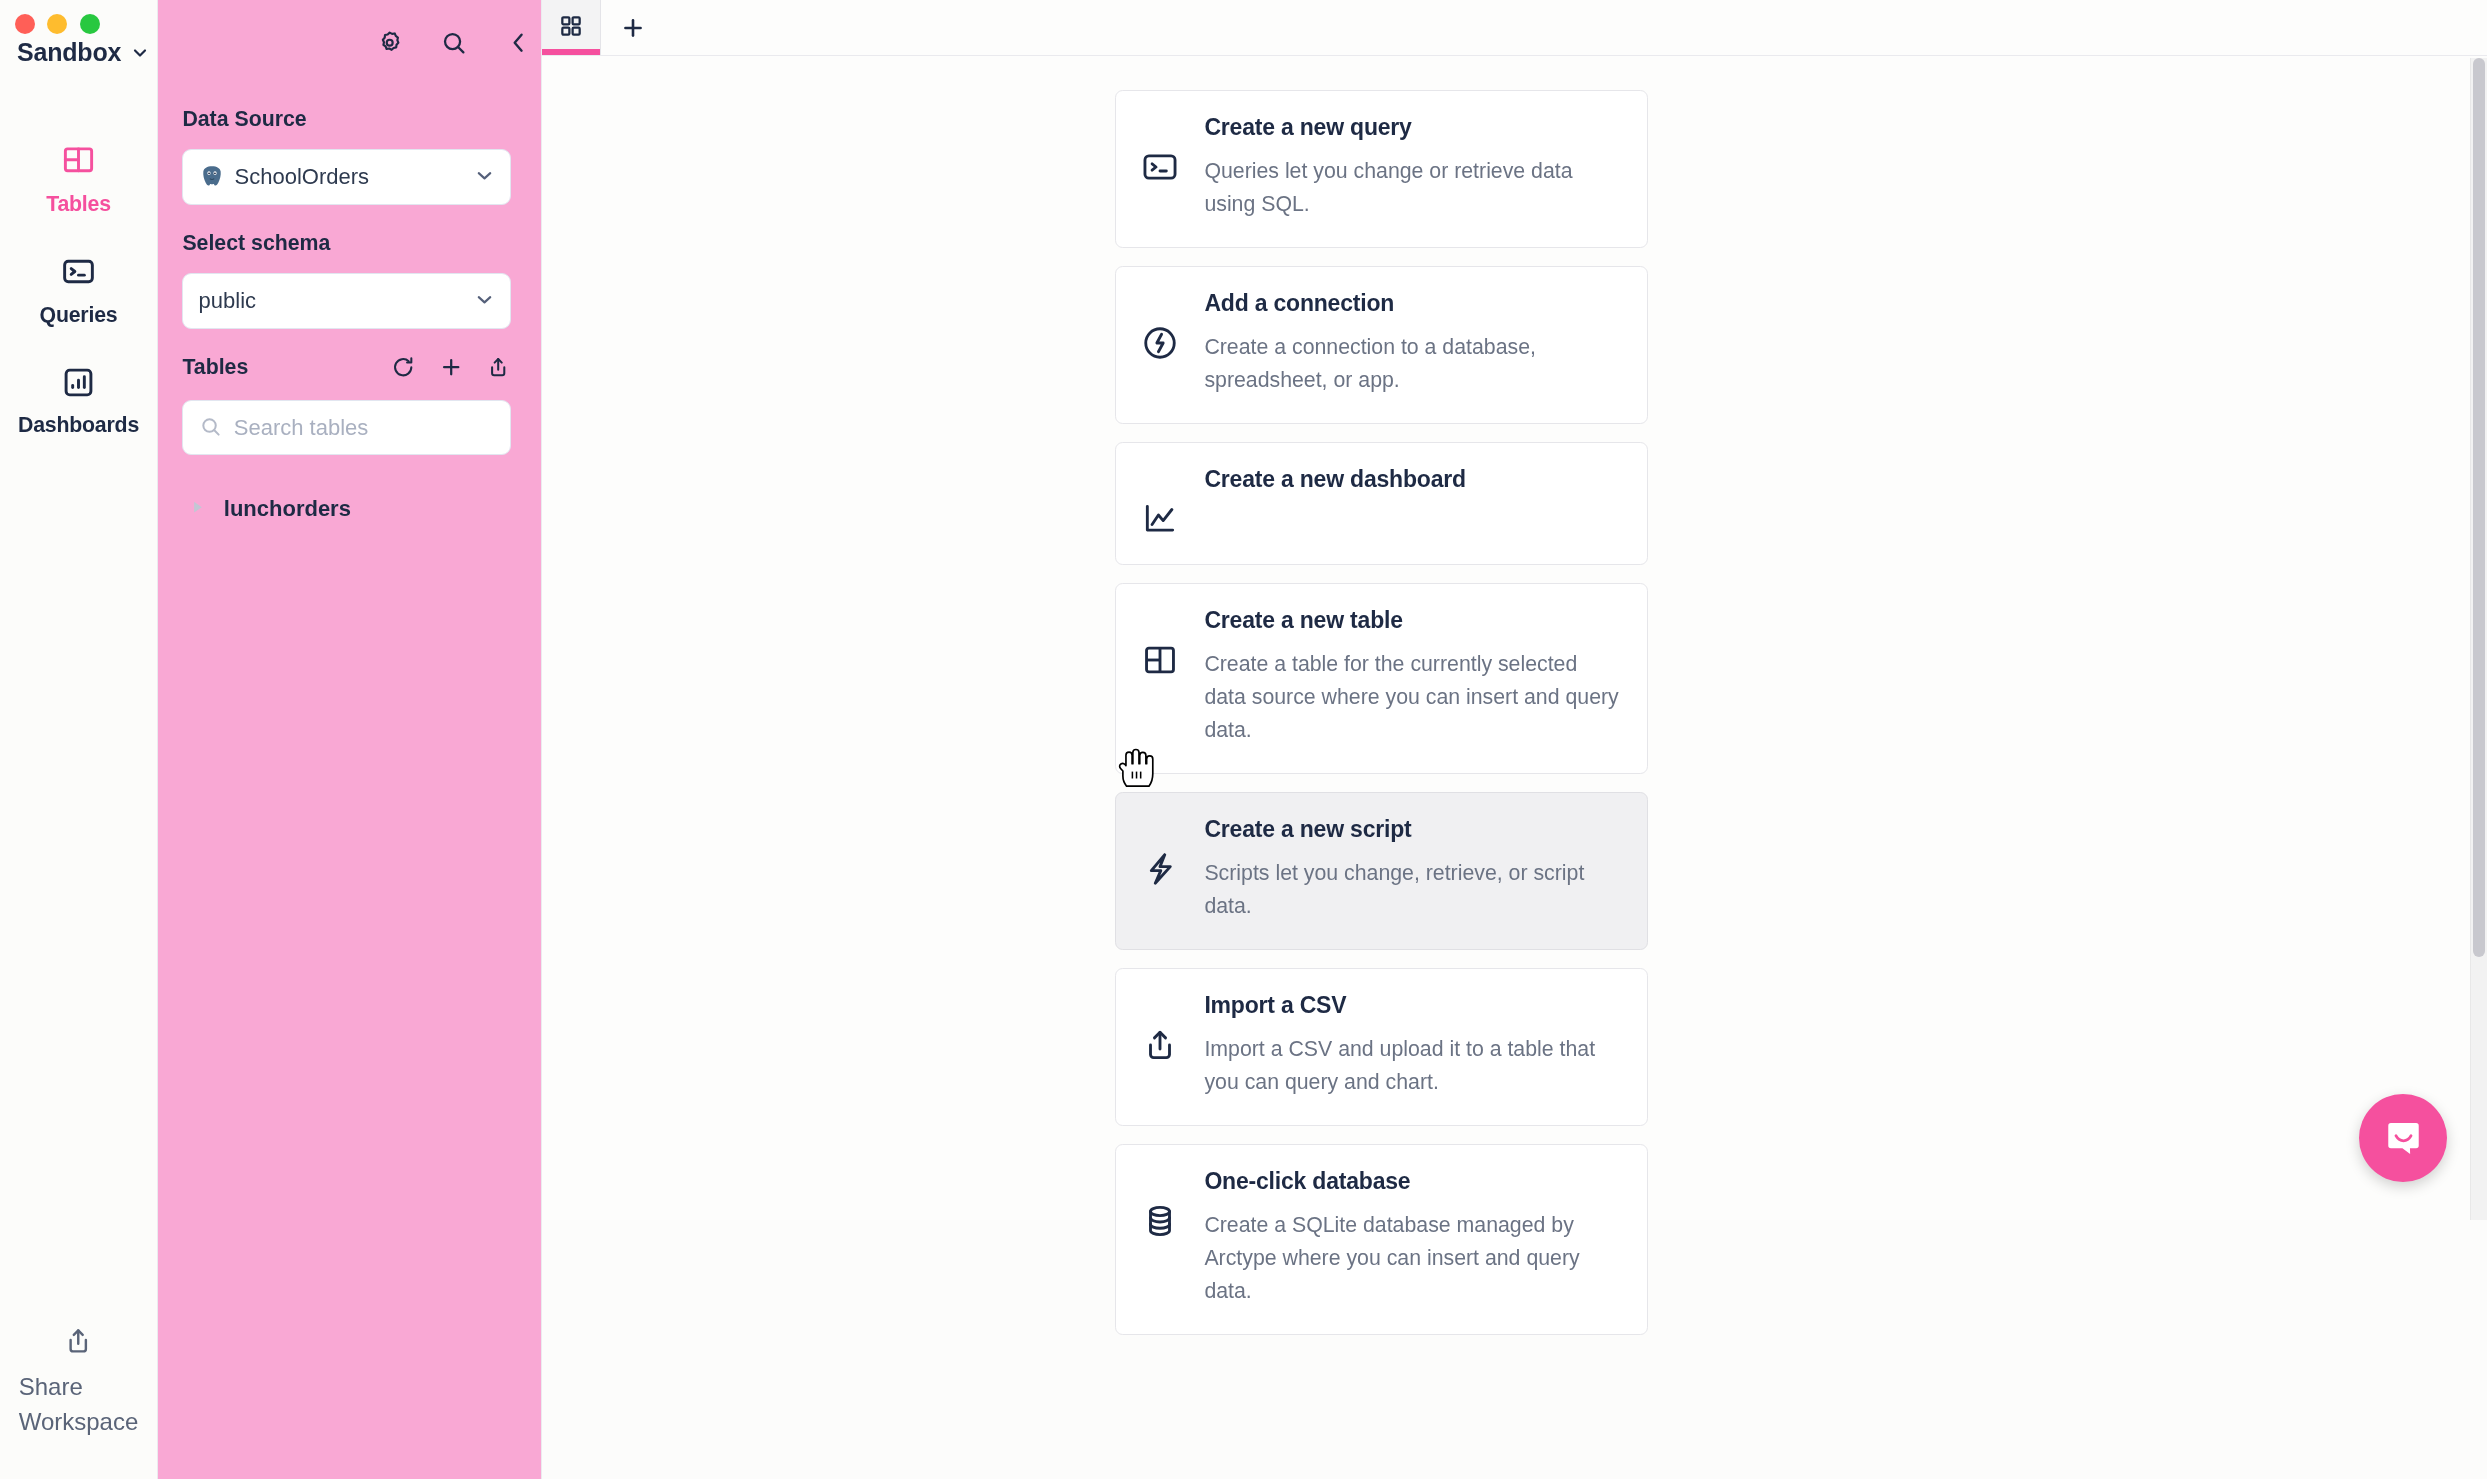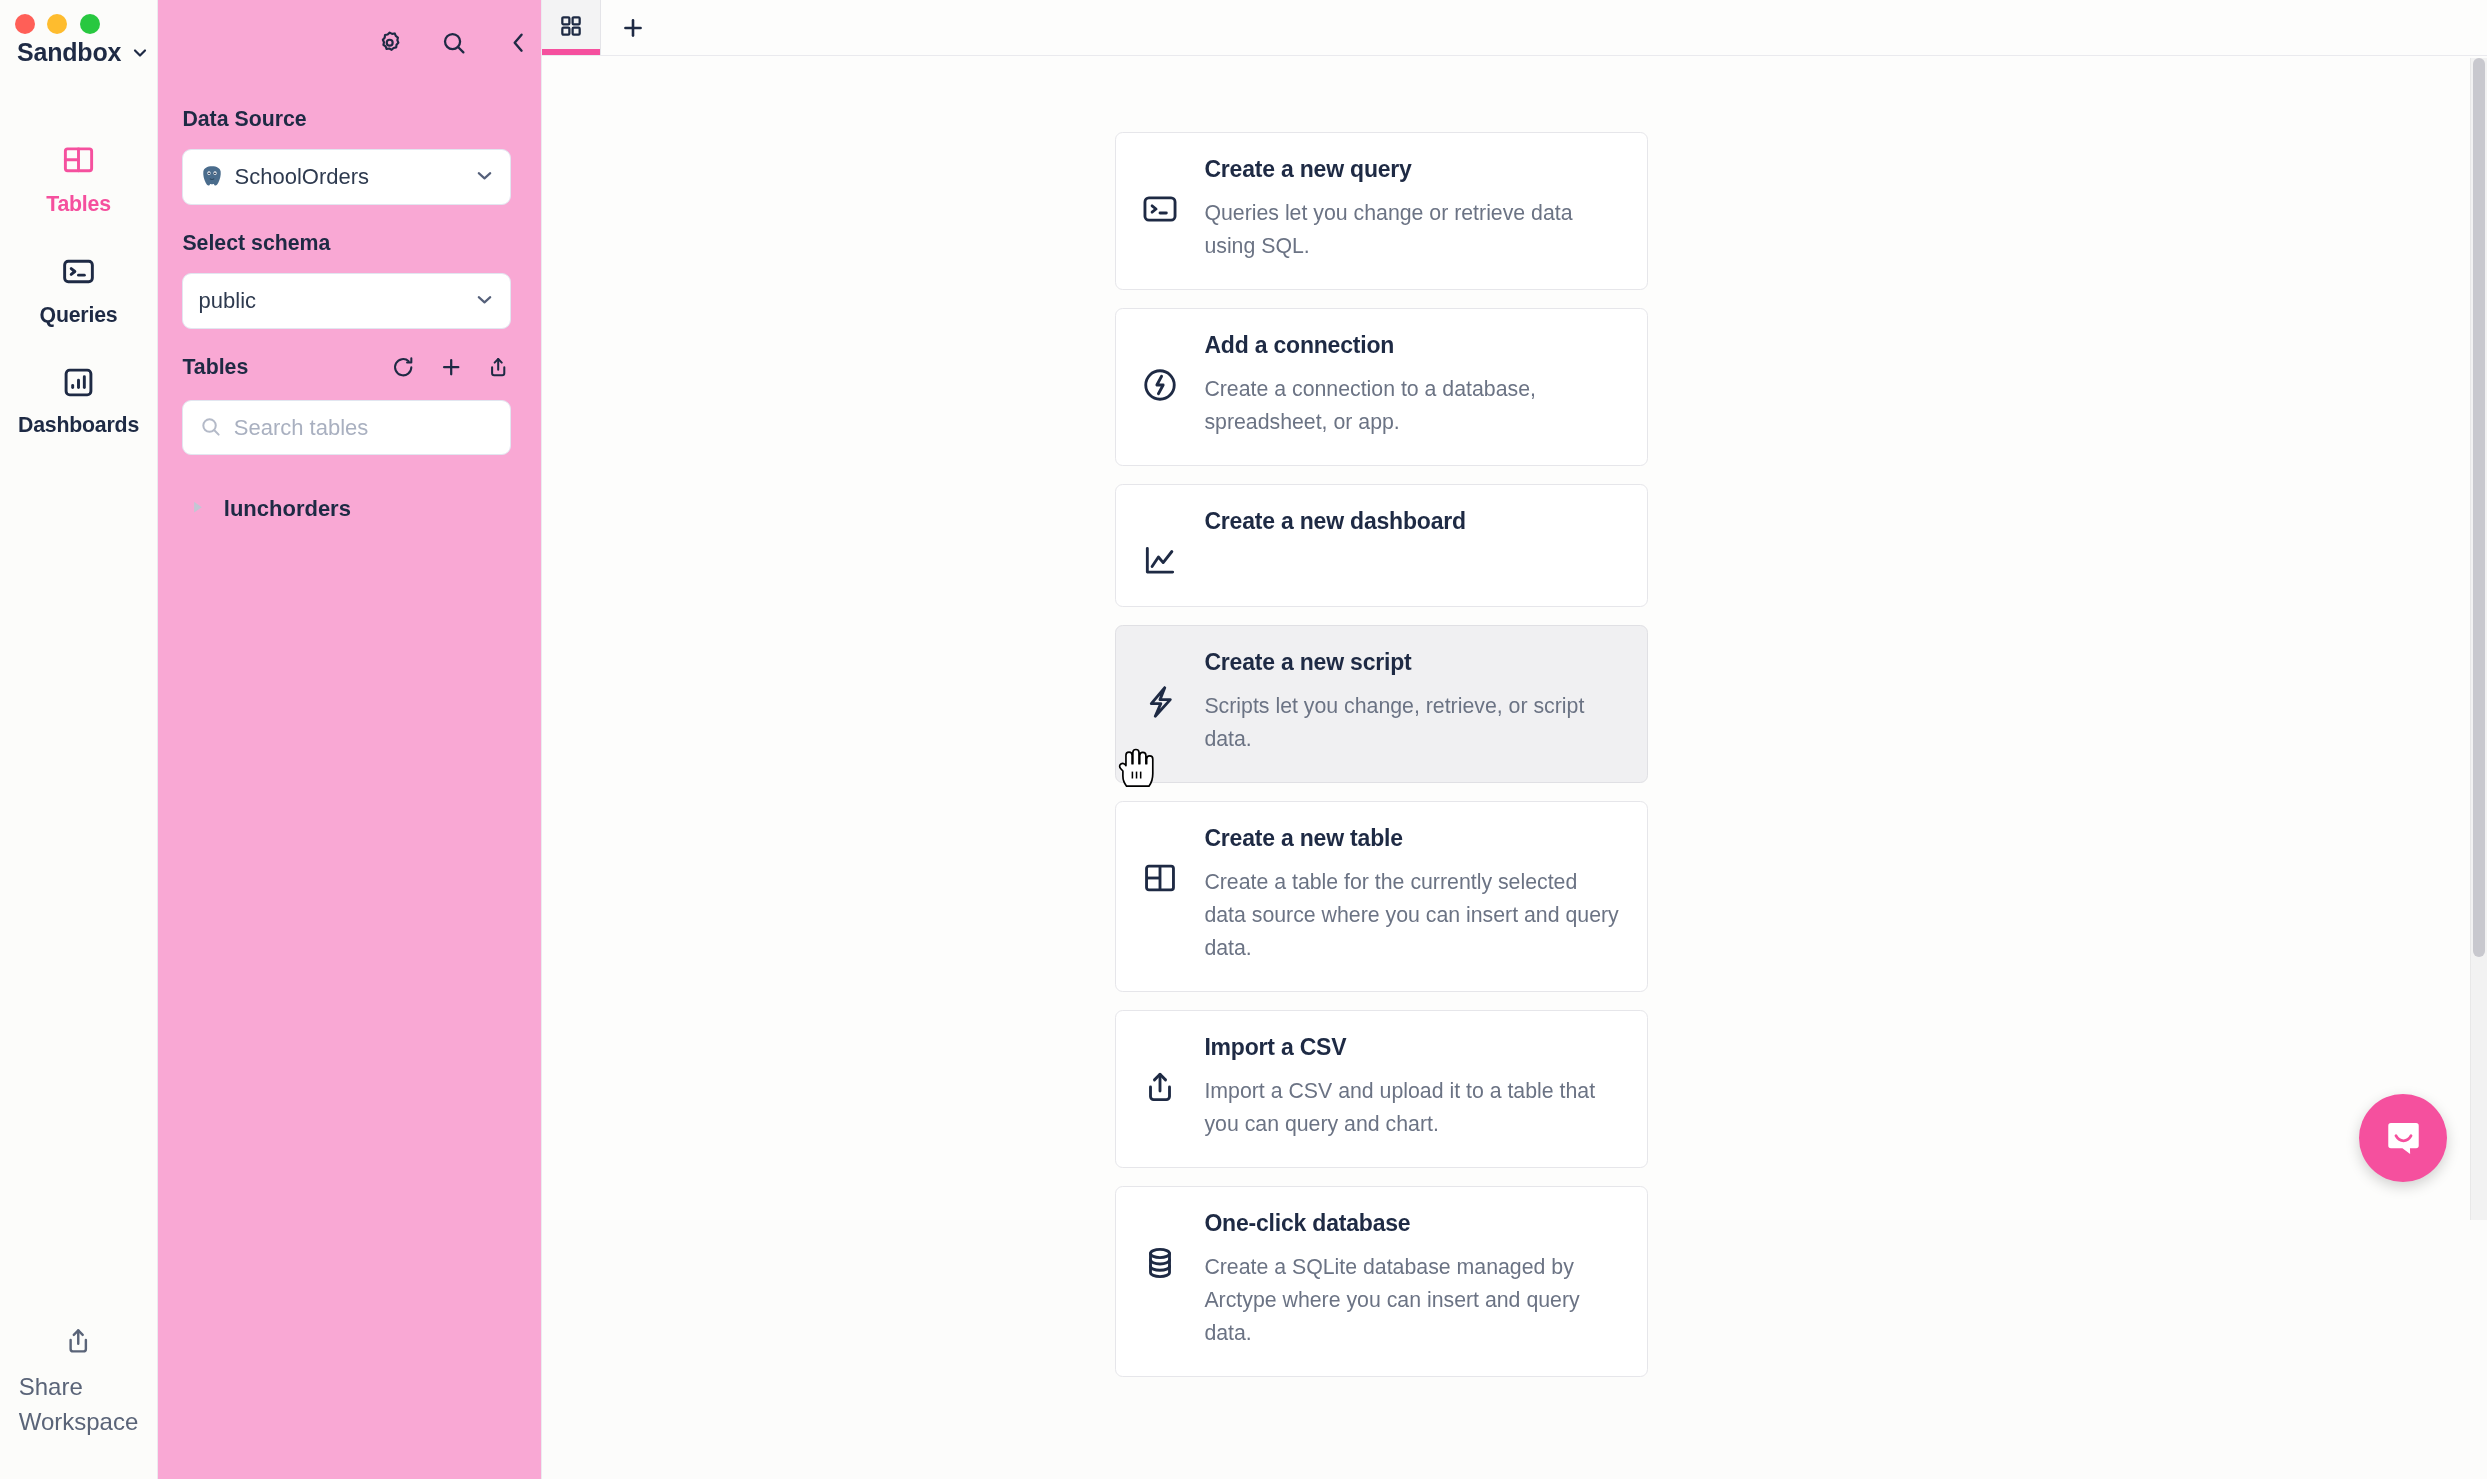--- a/index.html
+++ b/index.html
@@ -85,21 +85,21 @@
     border: none; outline: none; background: transparent;
     font-family: "Liberation Sans", sans-serif;
     font-size: 22px; color: #2E3A4F; width: 100%;
   }
   .searchbox input::placeholder { color: #A9B0C0; }
 
   .tree-row { display: flex; align-items: center; gap: 17px; padding: 6.1px 0 6.1px 6.1px; cursor: pointer; }
   .tree-row .nm { font-size: 22px; font-weight: bold; color: #1E2A44; }
 
   
-  .main { flex: 1; height: 1220px; background: #FDFDFC; position: relative; display: flex; flex-direction: column; gap: 42px; }
+  .main { flex: 1; height: 1220px; background: #FDFDFC; position: relative; display: flex; flex-direction: column; }
   .tabbar {
     height: 56px; flex: 0 0 56px; display: flex; align-items: stretch;
     border-bottom: 1.5px solid #EAEAEE; background: #FDFDFC;
   }
   .tab {
     width: 59px; display: flex; align-items: center; justify-content: center;
     background: #F3F3F4; border-right: 1.5px solid #E4E4E8;
     position: relative; cursor: pointer;
   }
   .tab.active::after {
@@ -338,43 +338,43 @@
           <svg width="38" height="38" viewBox="0 0 24 24" fill="none" stroke="#1E2A44" stroke-width="1.8" stroke-linecap="round" stroke-linejoin="round">
             <polyline points="4 4 4 19 20 19"></polyline>
               <polyline points="7 15.5 11 9.5 14 13 19.5 6"></polyline>
           </svg>
         </span>
         <span class="txt">
           <span class="ttl" style="display:block">Create a new dashboard</span>
         </span>
       </div>
 
-      <div class="card hovered">
-        <span class="ico">
-          <svg width="38" height="38" viewBox="0 0 24 24" fill="none" stroke="#1E2A44" stroke-width="1.8" stroke-linecap="round" stroke-linejoin="round">
-            <polyline points="15 3 6.5 13 12.5 13 9 21 18.5 10.5 12 10.5 15 3"></polyline>
-          </svg>
-        </span>
-        <span class="txt">
-          <span class="ttl" style="display:block">Create a new script</span>
-          <span class="desc" style="display:block">Scripts let you change, retrieve, or script data.</span>
-        </span>
-      </div>
-
       <div class="card">
         <span class="ico">
           <svg width="38" height="38" viewBox="0 0 24 24" fill="none" stroke="#1E2A44" stroke-width="1.8" stroke-linejoin="round">
             <rect x="3.5" y="4.5" width="17" height="15" rx="1.5"></rect>
               <line x1="12" y1="4.5" x2="12" y2="19.5"></line>
               <line x1="3.5" y1="12" x2="12" y2="12"></line>
           </svg>
         </span>
         <span class="txt">
           <span class="ttl" style="display:block">Create a new table</span>
           <span class="desc" style="display:block">Create a table for the currently selected data source where you can insert and query data.</span>
+        </span>
+      </div>
+
+      <div class="card hovered">
+        <span class="ico">
+          <svg width="38" height="38" viewBox="0 0 24 24" fill="none" stroke="#1E2A44" stroke-width="1.8" stroke-linecap="round" stroke-linejoin="round">
+            <polyline points="15 3 6.5 13 12.5 13 9 21 18.5 10.5 12 10.5 15 3"></polyline>
+          </svg>
+        </span>
+        <span class="txt">
+          <span class="ttl" style="display:block">Create a new script</span>
+          <span class="desc" style="display:block">Scripts let you change, retrieve, or script data.</span>
         </span>
       </div>
 
       <div class="card">
         <span class="ico">
           <svg width="38" height="38" viewBox="0 0 24 24" fill="none" stroke="#1E2A44" stroke-width="1.8" stroke-linecap="round" stroke-linejoin="round">
             <path d="M6 12v6a2 2 0 0 0 2 2h8a2 2 0 0 0 2-2v-6"></path>
               <polyline points="8.5 7.5 12 4 15.5 7.5"></polyline>
               <line x1="12" y1="4" x2="12" y2="14.5"></line>
           </svg>

